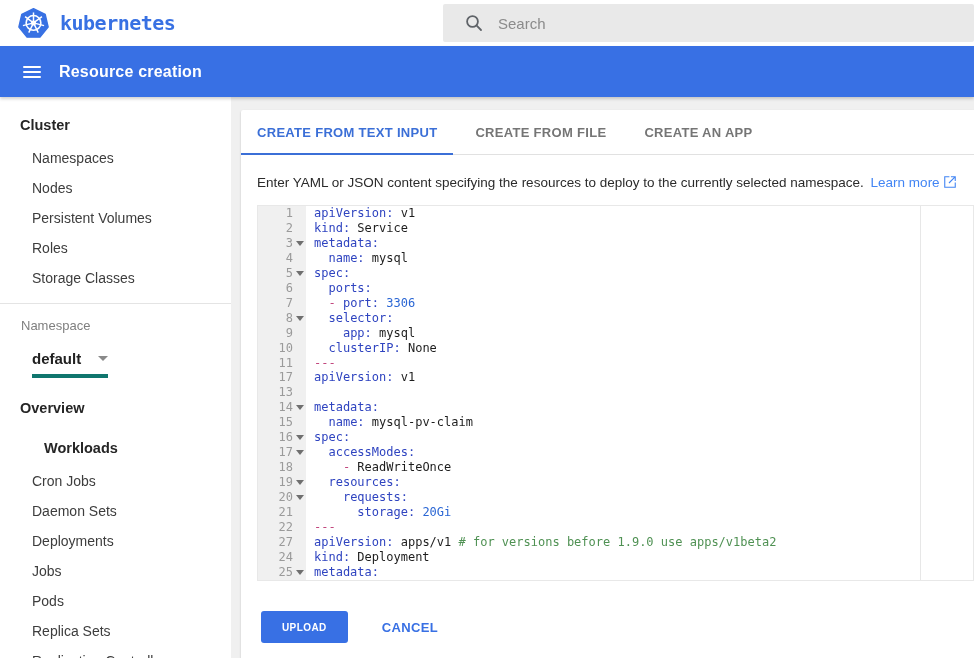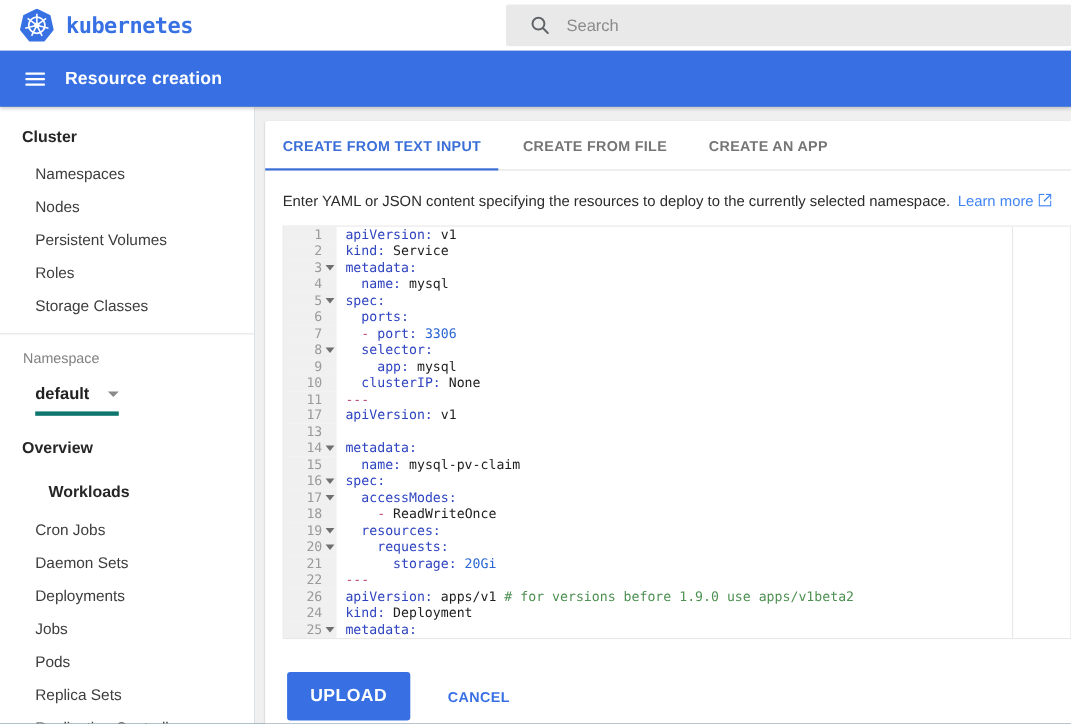--- a/index.html
+++ b/index.html
@@ -5,21 +5,21 @@
   * { margin:0; padding:0; box-sizing:border-box; }
   html,body { width:974px; height:658px; overflow:hidden; background:#fff;
     font-family:"Liberation Sans","DejaVu Sans",sans-serif; }
   .app { width:974px; height:658px; display:flex; flex-direction:column; overflow:hidden; }
 
   
   .header { height:46px; background:#ffffff; position:relative; display:flex; align-items:center; flex:none; }
   .logo-wrap { display:flex; align-items:center; margin-left:18px; cursor:pointer; }
   .brand { margin-left:11px; font-family:"DejaVu Sans Mono",monospace; font-weight:bold;
     font-size:20px; color:#3871e3; letter-spacing:-0.5px; }
-  .search { position:absolute; left:460px; right:0; top:4px; height:38px; background:#e9e9e9;
+  .search { position:absolute; left:443px; right:0; top:4px; height:38px; background:#e9e9e9;
     border-radius:2px; display:flex; align-items:center; padding-left:22px; }
   .search input { border:none; background:transparent; outline:none; margin-left:15px; flex:1;
     font-size:15px; color:#333; font-family:"Liberation Sans","DejaVu Sans",sans-serif; }
   .search input::placeholder { color:#8b8b8b; }
 
   
   .toolbar { height:51px; background:#3870e4; display:flex; align-items:center; flex:none;
     box-shadow:0 2px 3px rgba(0,0,0,.18); position:relative; z-index:5; }
   .hamburger { width:18px; margin-left:23px; cursor:pointer; }
   .hamburger span { display:block; height:2px; background:#fff; margin:3px 0; border-radius:1px; }
@@ -71,22 +71,22 @@
     border-left:4px solid transparent; border-right:4px solid transparent; border-top:5px solid #6f6f6f; }
   .lcode { padding-left:8px; white-space:pre; }
   .tk { color:#2f44c0; } 
   .tv { color:#1d1d1d; } 
   .tn { color:#2a66d4; } 
   .td { color:#c2477e; } 
   .tc { color:#4f9153; } 
 
   
   .btnrow { margin:30px 0 0 20px; display:flex; align-items:center; }
-  .btn-upload { background:#3870e4; color:#fff; border:none; height:44px; padding:0 21px;
-    border-radius:3px; font-size:16px; font-weight:bold; letter-spacing:.4px; cursor:pointer;
+  .btn-upload { background:#3870e4; color:#fff; border:none; height:32px; padding:0 21px;
+    border-radius:3px; font-size:10px; font-weight:bold; letter-spacing:.4px; cursor:pointer;
     font-family:"Liberation Sans","DejaVu Sans",sans-serif; }
   .btn-cancel { background:none; border:none; color:#3870e4; font-size:13px; font-weight:bold;
     letter-spacing:.4px; margin-left:34px; cursor:pointer;
     font-family:"Liberation Sans","DejaVu Sans",sans-serif; }
 </style>
 </head>
 <body>
 
 <div class="app">
 
@@ -264,21 +264,21 @@
             </div>
             <div class="line">
               <div class="lnum">21</div>
               <div class="lcode"><span class="tv">      </span><span class="tk">storage:</span><span class="tn"> 20Gi</span></div>
             </div>
             <div class="line">
               <div class="lnum">22</div>
               <div class="lcode"><span class="td">---</span></div>
             </div>
             <div class="line">
-              <div class="lnum">26</div>
+              <div class="lnum">27</div>
               <div class="lcode"><span class="tk">apiVersion:</span><span class="tv"> apps/v1 </span><span class="tc"># for versions before 1.9.0 use apps/v1beta2</span></div>
             </div>
             <div class="line">
               <div class="lnum">24</div>
               <div class="lcode"><span class="tk">kind:</span><span class="tv"> Deployment</span></div>
             </div>
             <div class="line">
               <div class="lnum">25<span class="fold"></span></div>
               <div class="lcode"><span class="tk">metadata:</span></div>
             </div>

